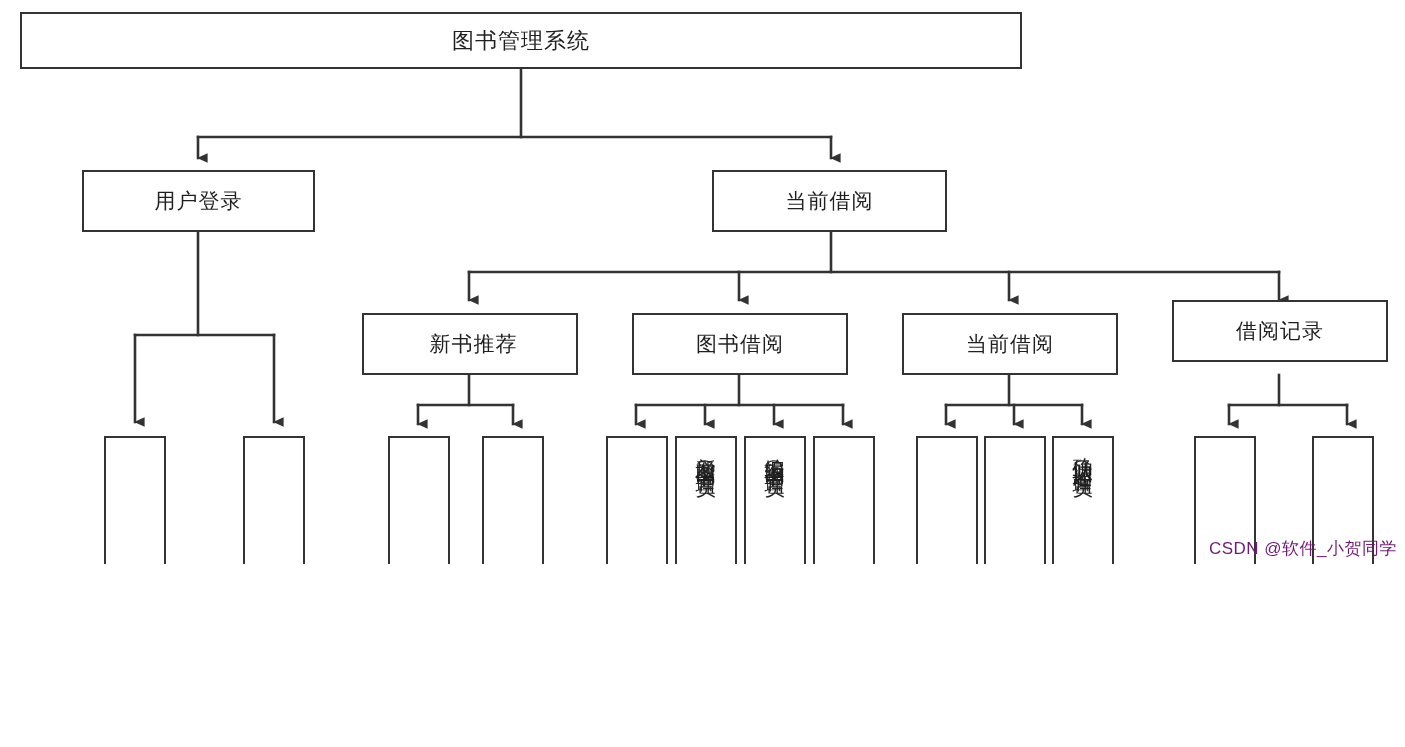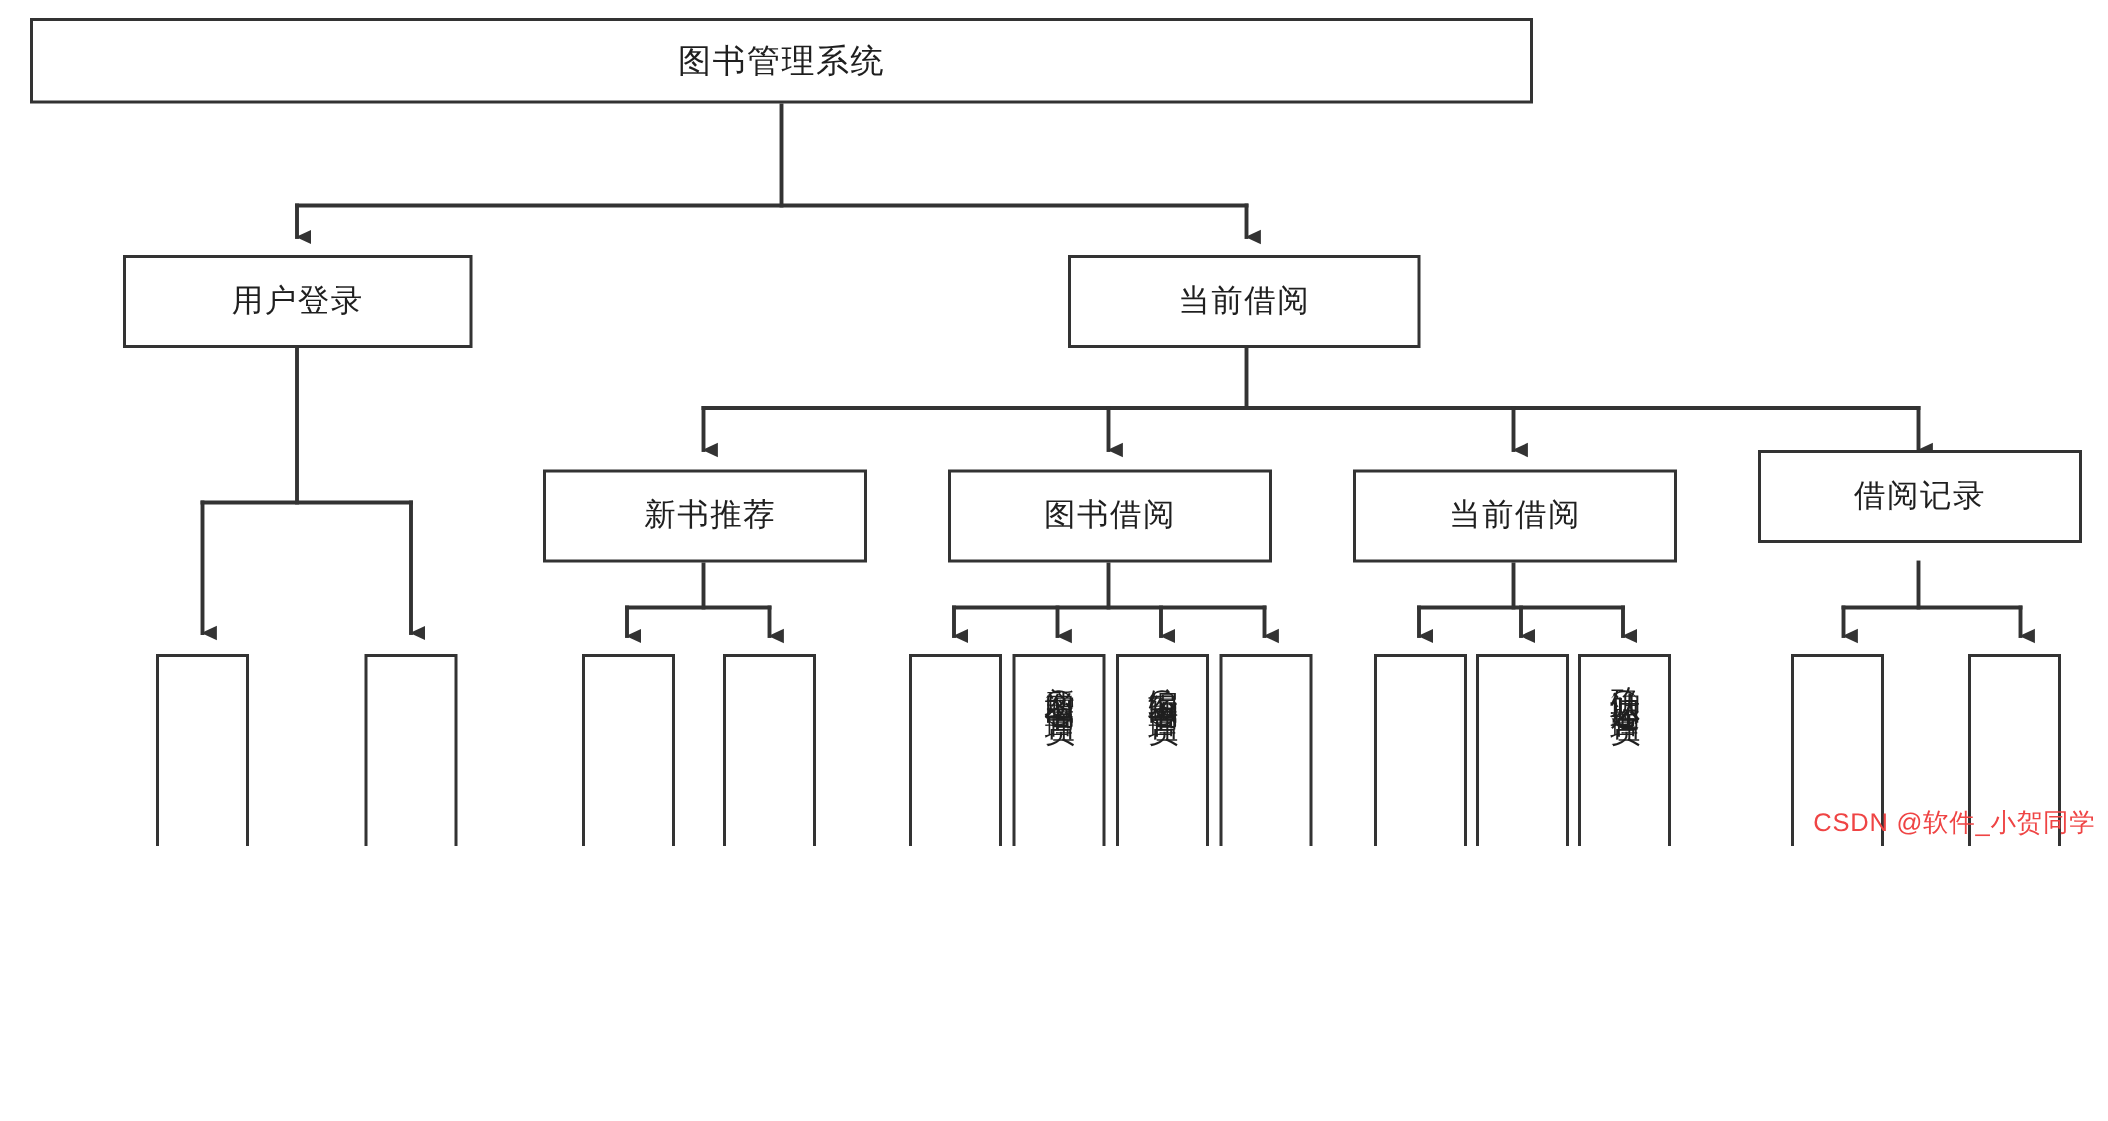--- a/index.html
+++ b/index.html
@@ -56,21 +56,21 @@
     display:block;
   }
   .node.v.mid{
     align-items:center;
   }
   .watermark{
     position:absolute;
     right:8px;
     bottom:4px;
     font-size:17px;
-    color:#ef4444;
+    color:#701a75;
     white-space:nowrap;
     letter-spacing:0.5px;
   }
 </style>
 </head>
 <body>
 
 <div id="canvas">
 
   <svg id="wires" viewBox="0 0 1405 747">

